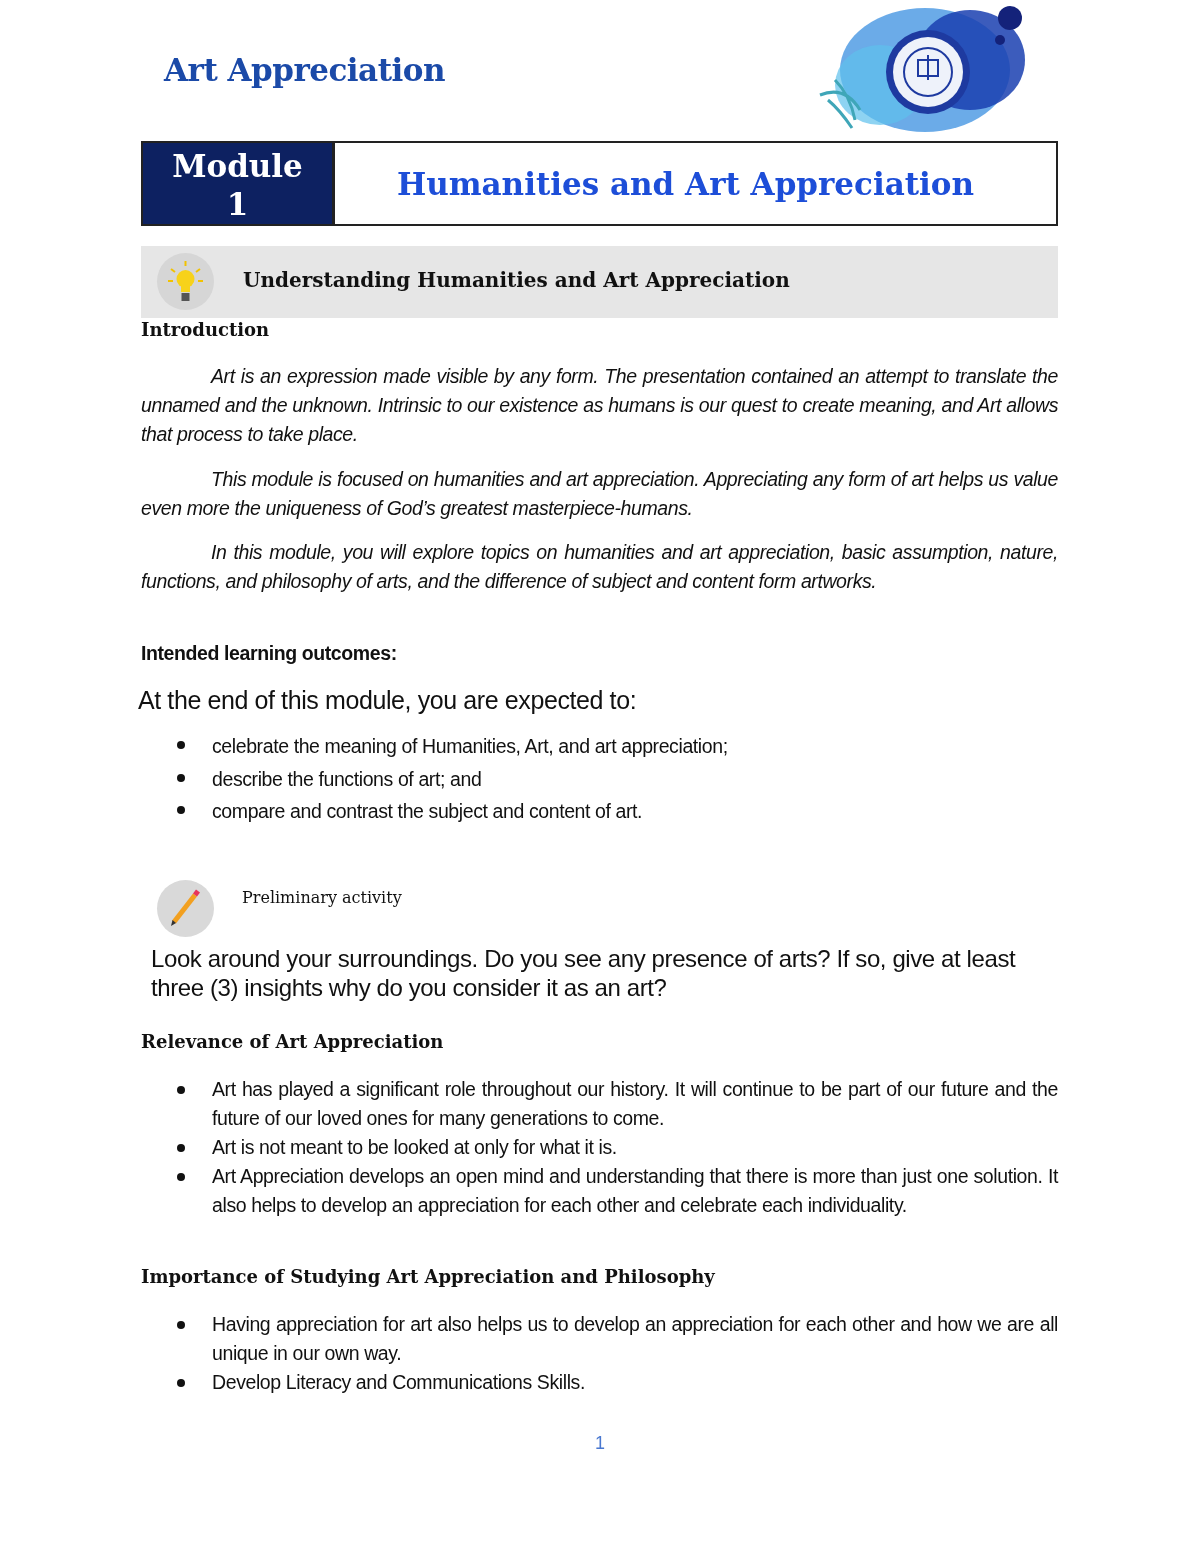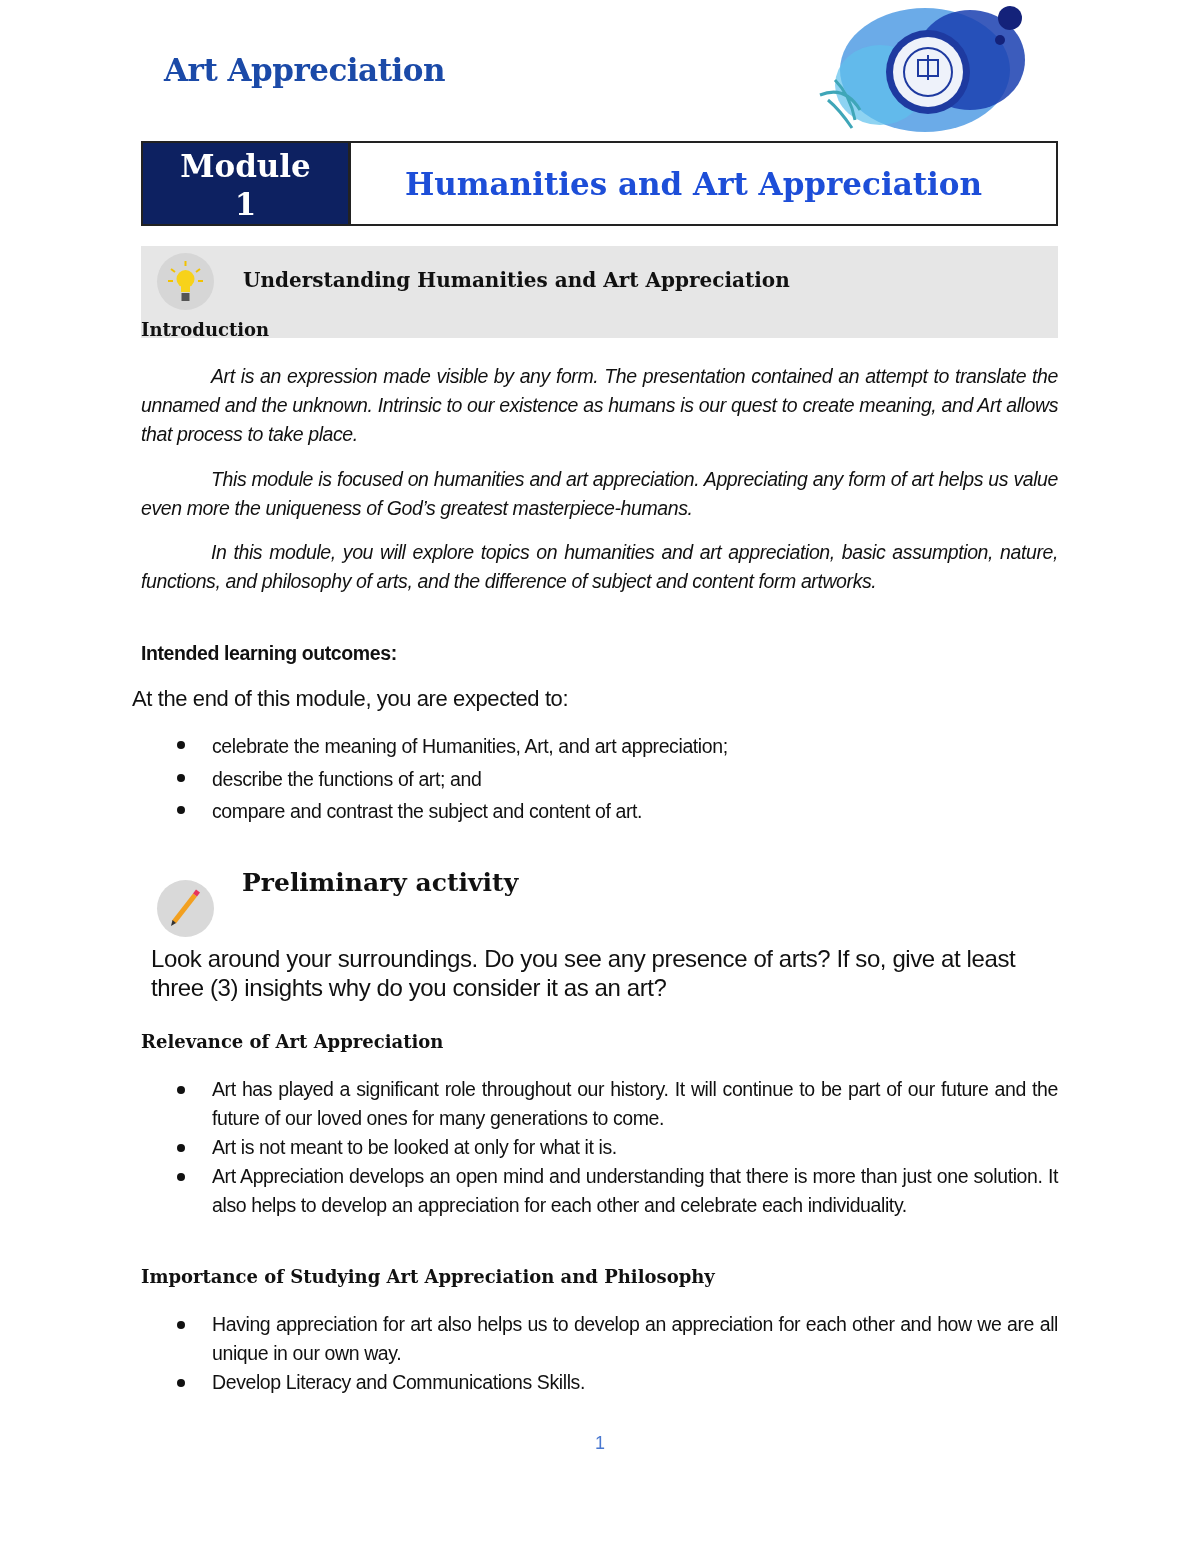--- a/index.html
+++ b/index.html
@@ -7,53 +7,53 @@
          font-family: "Liberation Sans", sans-serif; color: #111; }
   .page { position: absolute; left: 0; top: 0; width: 1200px; height: 1553px; }
 
   .brand-title { position: absolute; left: 164px; top: 52px; font-family: "DejaVu Serif", serif;
                  font-weight: bold; font-size: 31px; color: #1b4aa8; letter-spacing: -0.5px; }
 
   .logo-wrap { position: absolute; left: 800px; top: 0; width: 240px; height: 140px; }
 
   .module-box { position: absolute; left: 141px; top: 141px; width: 917px; height: 85px;
                 border: 2px solid #222; box-sizing: border-box; display: flex; }
-  .module-num { width: 208px; background: #0d2161; color: #fff; font-family: "DejaVu Serif", serif;
+  .module-num { width: 192px; background: #0d2161; color: #fff; font-family: "DejaVu Serif", serif;
                 font-weight: bold; font-size: 31px; text-align: center; line-height: 38px;
                 padding-top: 4px; border-right: 3px solid #222; box-sizing: border-box; }
   .module-title { flex: 1; display: flex; align-items: center; justify-content: center;
                   font-family: "DejaVu Serif", serif; font-weight: bold; font-size: 31px; color: #1d4ed8;
                   padding-right: 20px; }
 
-  .section-band { position: absolute; left: 141px; top: 246px; width: 917px; height: 92px;
+  .section-band { position: absolute; left: 141px; top: 246px; width: 917px; height: 72px;
                   background: #e6e6e6; }
   .band-icon { position: absolute; left: 16px; top: 7px; width: 57px; height: 57px; border-radius: 50%;
                background: #d6d6d6; }
   .band-title { position: absolute; left: 102px; top: 22px; font-family: "DejaVu Serif", serif;
                 font-weight: bold; font-size: 20px; color: #111; }
 
   .h-serif { position: absolute; font-family: "DejaVu Serif", serif; font-weight: bold; font-size: 18px; color: #111; }
 
   .para { position: absolute; left: 141px; width: 917px; font-size: 19.5px; line-height: 29px;
           text-align: justify; font-family: "Liberation Sans", sans-serif; letter-spacing: -0.4px; font-style: italic; }
   .para .indent { display: inline-block; width: 70px; }
 
   .label-bold { position: absolute; left: 141px; font-weight: bold; font-size: 19.5px; letter-spacing: -0.4px; }
-  .plain { position: absolute; left: 132px; font-size: 22px; letter-spacing: -0.4px; }
+  .plain { position: absolute; left: 138px; font-size: 25px; letter-spacing: -0.4px; }
 
   ul.bullets { position: absolute; left: 141px; width: 917px; margin: 0; padding: 0; list-style: none; }
   ul.bullets li { position: relative; padding-left: 71px; font-size: 19.5px; letter-spacing: -0.4px;
                   text-align: justify; }
   ul.bullets li::before { content: ""; position: absolute; left: 36px; top: 11px; width: 8px; height: 8px;
                           border-radius: 50%; background: #111; }
 
   .activity-icon { position: absolute; left: 157px; top: 880px; width: 57px; height: 57px; border-radius: 50%;
                    background: #d9d9d9; }
-  .activity-title { position: absolute; left: 242px; top: 868px; font-family: "DejaVu Serif", serif;
-                    font-weight: bold; font-size: 25px; }
+  .activity-title { position: absolute; left: 242px; top: 888px; font-family: "DejaVu Serif", serif;
+                    font-weight: normal; font-size: 16px; }
 
   .activity-text { position: absolute; left: 151px; top: 944px; width: 900px; font-size: 24px; line-height: 29px;
                    letter-spacing: -0.4px; }
 
   .page-number { position: absolute; left: 0; width: 1200px; top: 1433px; text-align: center; color: #4a78d0;
                  font-size: 18px; }
 </style>
 </head>
 <body>
 

